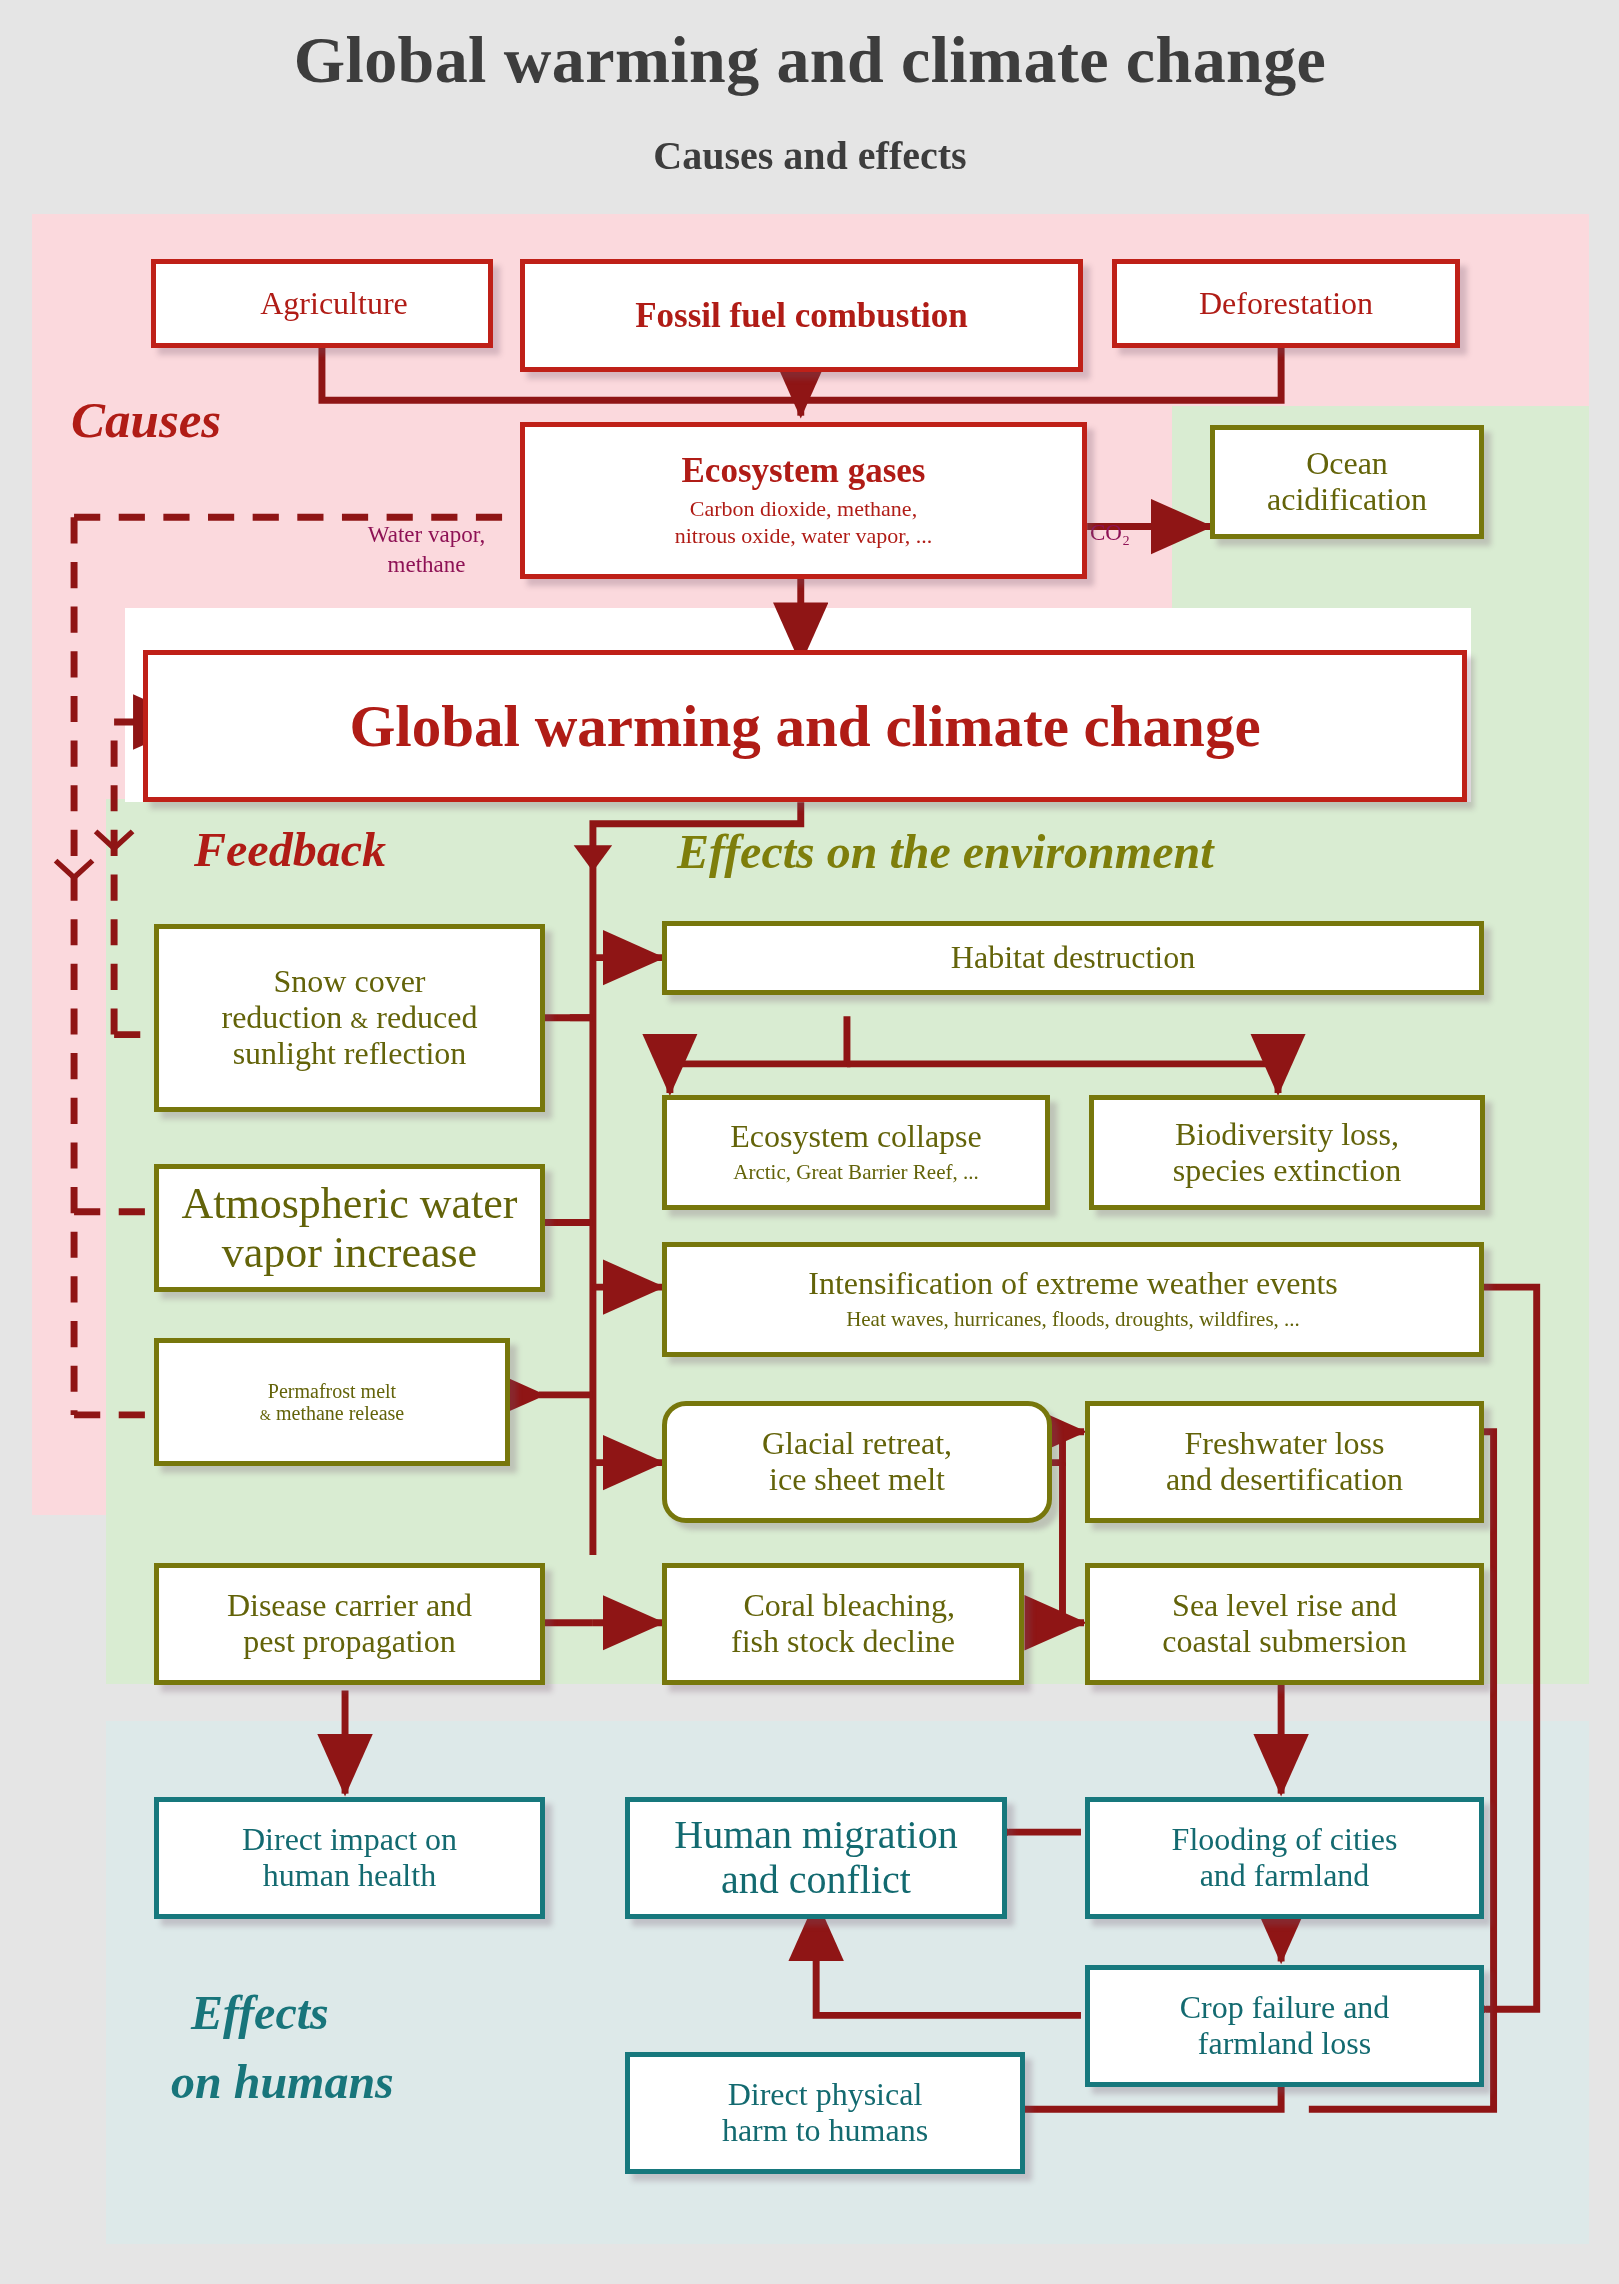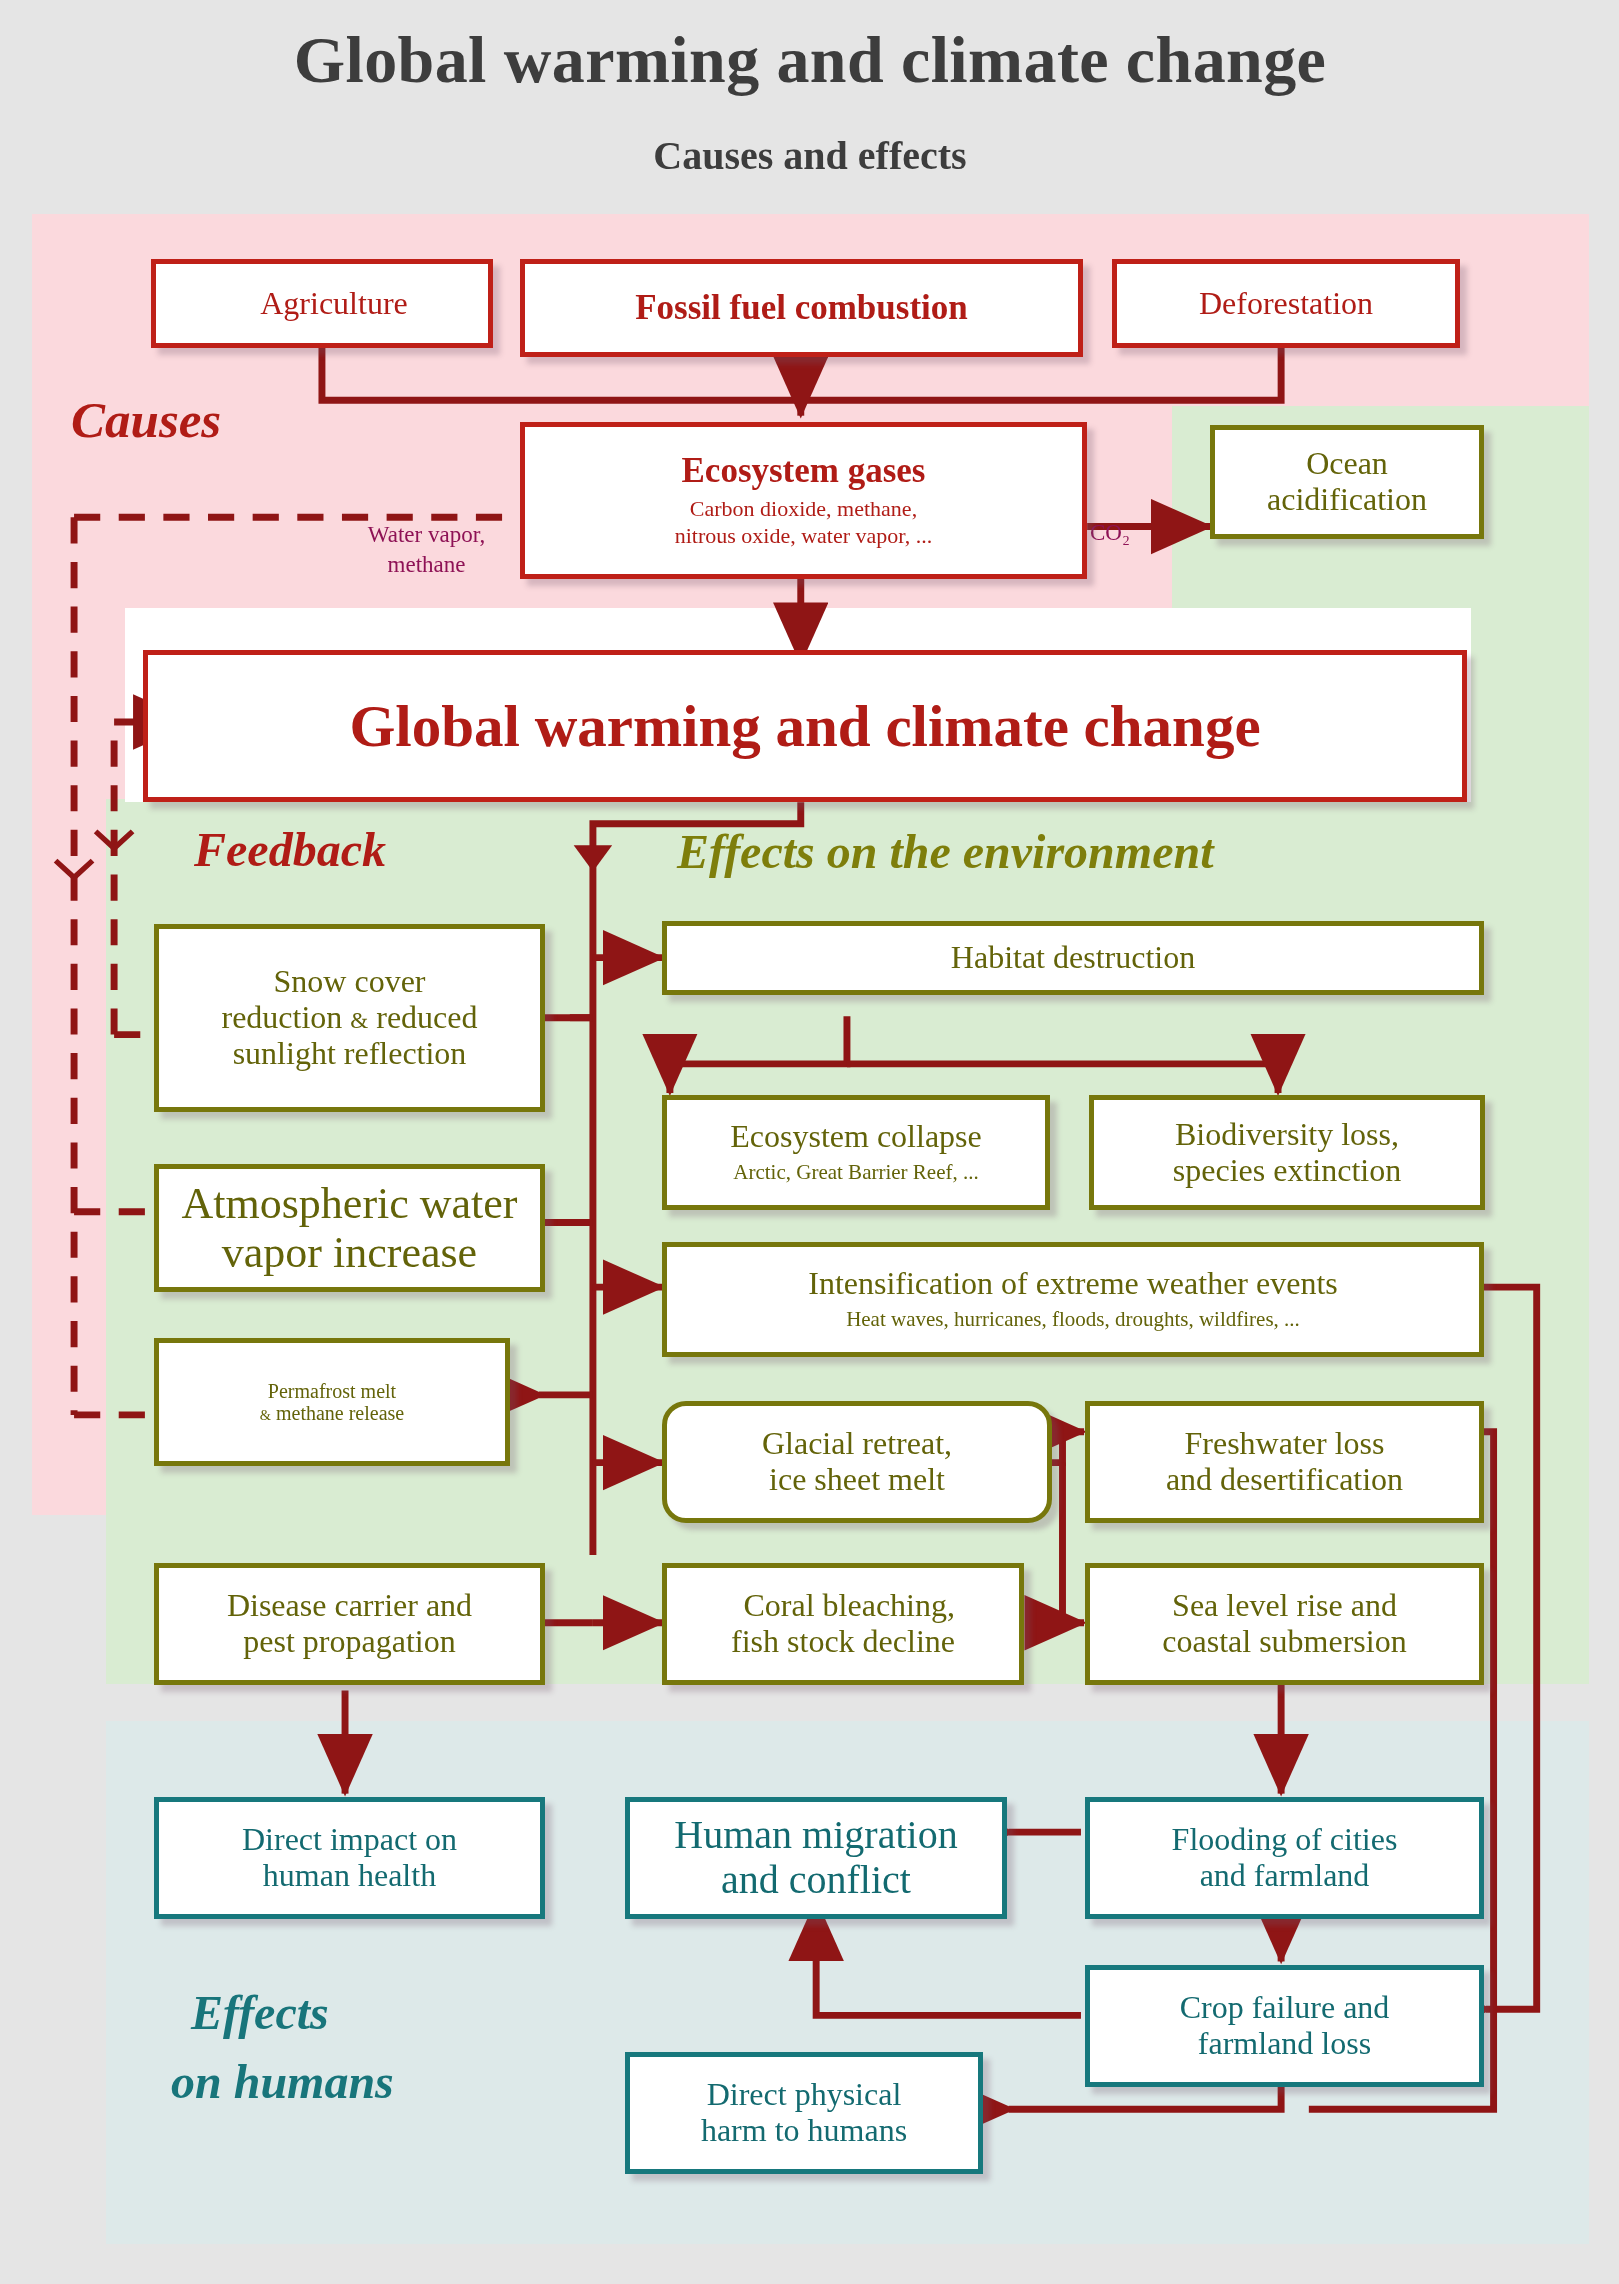--- a/index.html
+++ b/index.html
@@ -149,21 +149,21 @@
   </svg>
 
   <div style="position:absolute;left:342px;top:520px;width:169px;text-align:center;font-size:23px;color:#8e1255;line-height:1.3;white-space:pre-line;">Water vapor,
 methane</div>
   <div style="position:absolute;left:1090px;top:520px;width:92px;text-align:left;font-size:23px;color:#8e1255;">CO₂</div>
 
   <div class="node red" style="left:151px;top:259px;width:342px;height:89px;font-size:32px;padding-left:24px;">
     <span class="main">Agriculture</span>
   </div>
 
-  <div class="node red" style="left:520px;top:259px;width:563px;height:98px;font-size:35px;font-weight:bold;text-align:center;">
+  <div class="node red" style="left:520px;top:259px;width:563px;height:113px;font-size:35px;font-weight:bold;text-align:center;">
     <span class="main">Fossil fuel combustion</span>
   </div>
 
   <div class="node red" style="left:1112px;top:259px;width:348px;height:89px;font-size:32px;">
     <span class="main">Deforestation</span>
   </div>
 
   <div class="node red" style="left:520px;top:422px;width:567px;height:157px;font-size:35px;font-weight:bold;">
     <span class="main">Ecosystem gases</span>
     <span class="sub" style="font-weight:normal;white-space:pre-line;font-size:22px;">Carbon dioxide, methane,
@@ -252,19 +252,19 @@
   <div class="node teal" style="left:1085px;top:1797px;width:399px;height:122px;font-size:32px;white-space:pre-line;">
     <span class="main">Flooding of cities
 and farmland</span>
   </div>
 
   <div class="node teal" style="left:1085px;top:1965px;width:399px;height:122px;font-size:32px;white-space:pre-line;">
     <span class="main">Crop failure and
 farmland loss</span>
   </div>
 
-  <div class="node teal" style="left:625px;top:2052px;width:358px;height:122px;font-size:32px;white-space:pre-line;">
+  <div class="node teal" style="left:625px;top:2052px;width:400px;height:122px;font-size:32px;white-space:pre-line;">
     <span class="main">Direct physical
 harm to humans</span>
   </div>
 
 </div>
 
 
 </body></html>

